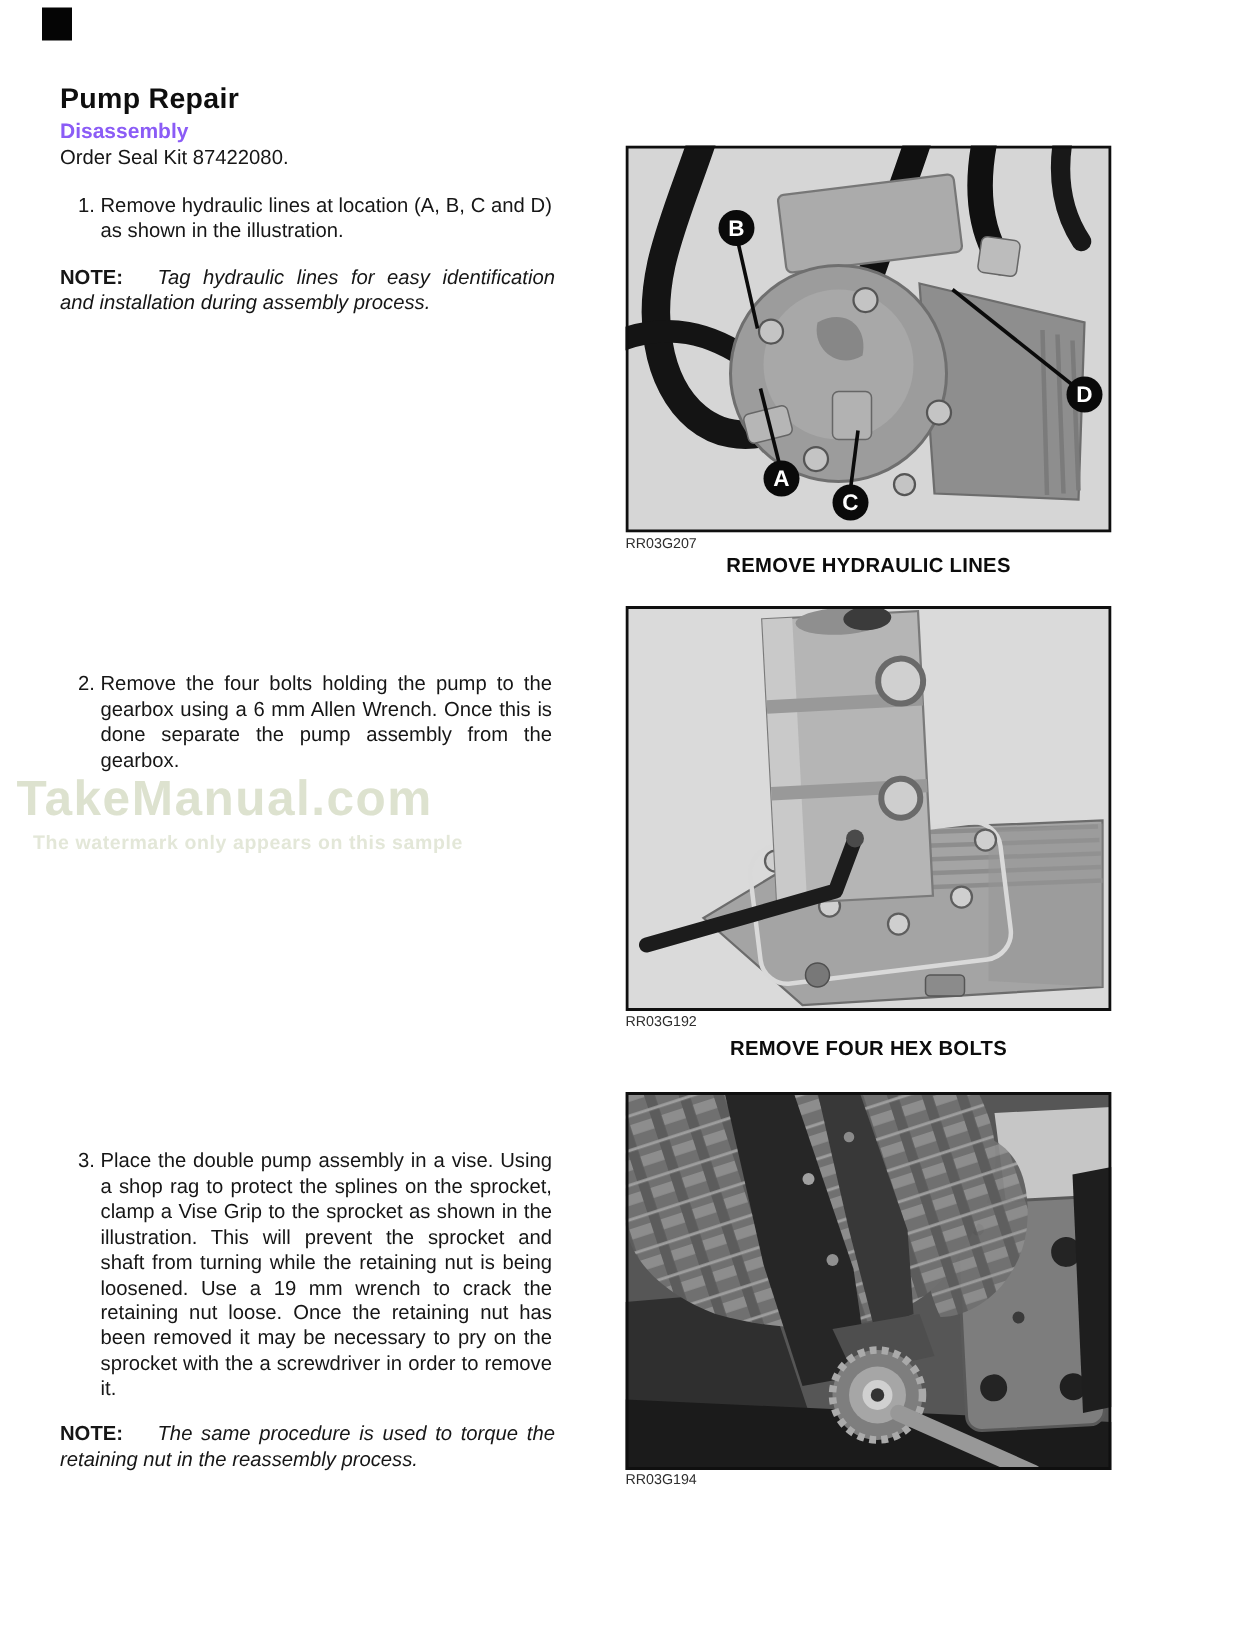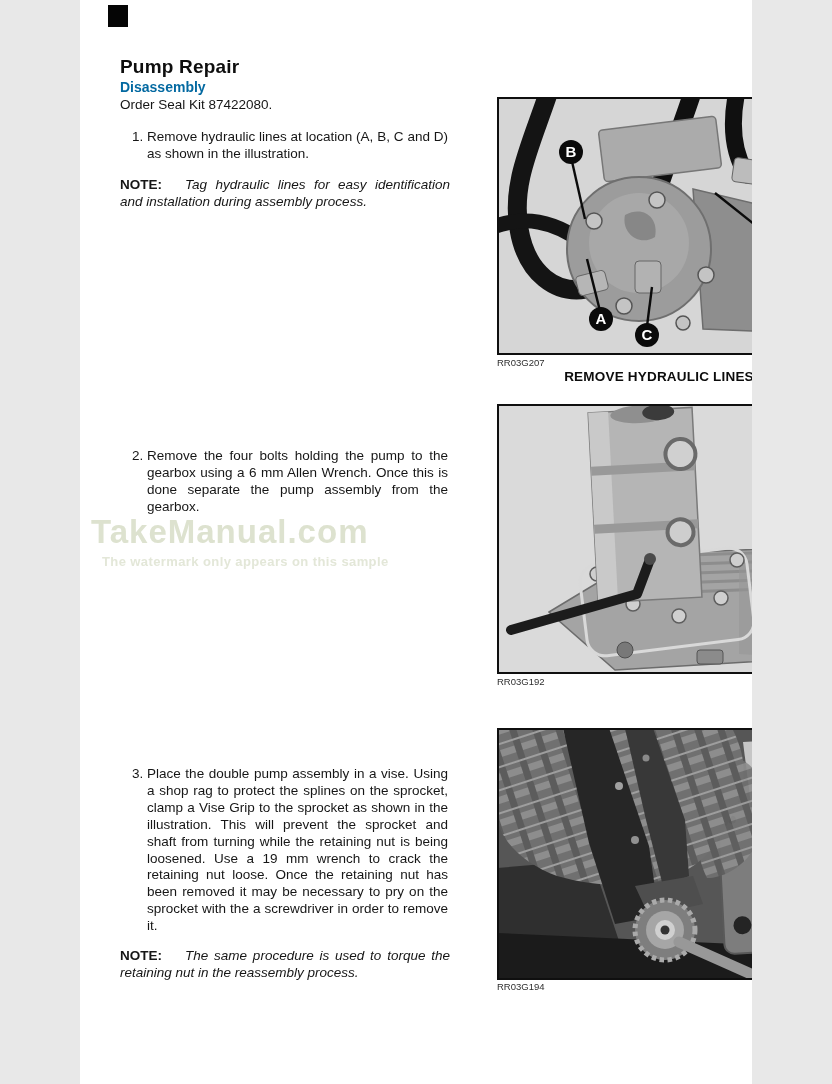--- a/index.html
+++ b/index.html
@@ -1,23 +1,23 @@
 <!DOCTYPE html>
 <html><head>
 <meta charset="utf-8">
 <style>
   html,body{margin:0;padding:0;background:#e8e8e8;}
   #page{
-    position:relative;width:672px;height:1084px;margin:0 auto;background:#ffffff;
+    position:relative;width:832px;height:1084px;margin:0 auto;background:#ffffff;
     font-family:"Liberation Sans","DejaVu Sans",sans-serif;color:#161616;overflow:hidden;
   }
   .abs{position:absolute;}
   
   .doc-title{left:40px;top:56px;font-size:19px;font-weight:bold;color:#0e0e0e;letter-spacing:.2px;}
-  .doc-subtitle{left:40px;top:79px;font-size:14px;font-weight:bold;color:#0369a1;}
+  .doc-subtitle{left:40px;top:79px;font-size:14px;font-weight:bold;color:#8b5cf6;}
   .order-line{left:40px;top:97px;font-size:13.5px;}
   .step{width:328px;font-size:13.5px;line-height:16.9px;text-align:justify;padding-left:27px;box-sizing:border-box;}
   .step-num{position:absolute;left:12px;top:0;}
   .step-1{left:40px;top:129px;}
   .step-2{left:40px;top:448px;}
   .step-3{left:40px;top:766px;}
   .note{width:330px;font-size:13.5px;line-height:16.9px;text-align:justify;}
   .note-1{left:40px;top:177px;}
   .note-2{left:40px;top:948px;}
   .note b{font-style:normal;font-weight:bold;margin-right:23px;}
@@ -174,20 +174,21 @@
       <circle cx="182" cy="130" r="13" fill="#cecece" stroke="#6a6a6a" stroke-width="4"></circle>
     </g>
 
     <g>
       <path d="M 14 226 L 140 190 L 152 158" stroke="#1c1c1c" stroke-width="10" fill="none" stroke-linejoin="round" stroke-linecap="round"></path>
       <circle cx="153" cy="155" r="6" fill="#4a4a4a"></circle>
     </g>
     <rect x="1" y="1" width="322" height="268" fill="none" stroke="#0f0f0f" stroke-width="2"></rect>
   </svg>
   <div class="abs fig-code fig2-code">RR03G192</div>
+  <div class="abs fig-caption fig2-caption">REMOVE FOUR HEX BOLTS</div>
 
   <svg class="abs fig-photo fig3-photo" width="324" height="252" viewBox="0 0 324 252">
     <defs>
       <pattern id="plaid" width="22" height="22" patternUnits="userSpaceOnUse" patternTransform="rotate(-18)">
         <rect width="22" height="22" fill="#707070"></rect>
         <rect width="22" height="7" fill="#8d8d8d"></rect>
         <rect x="11" width="7" height="22" fill="#5c5c5c"></rect>
         <line x1="0" y1="16" x2="22" y2="16" stroke="#9e9e9e" stroke-width="2"></line>
       </pattern>
     </defs>

